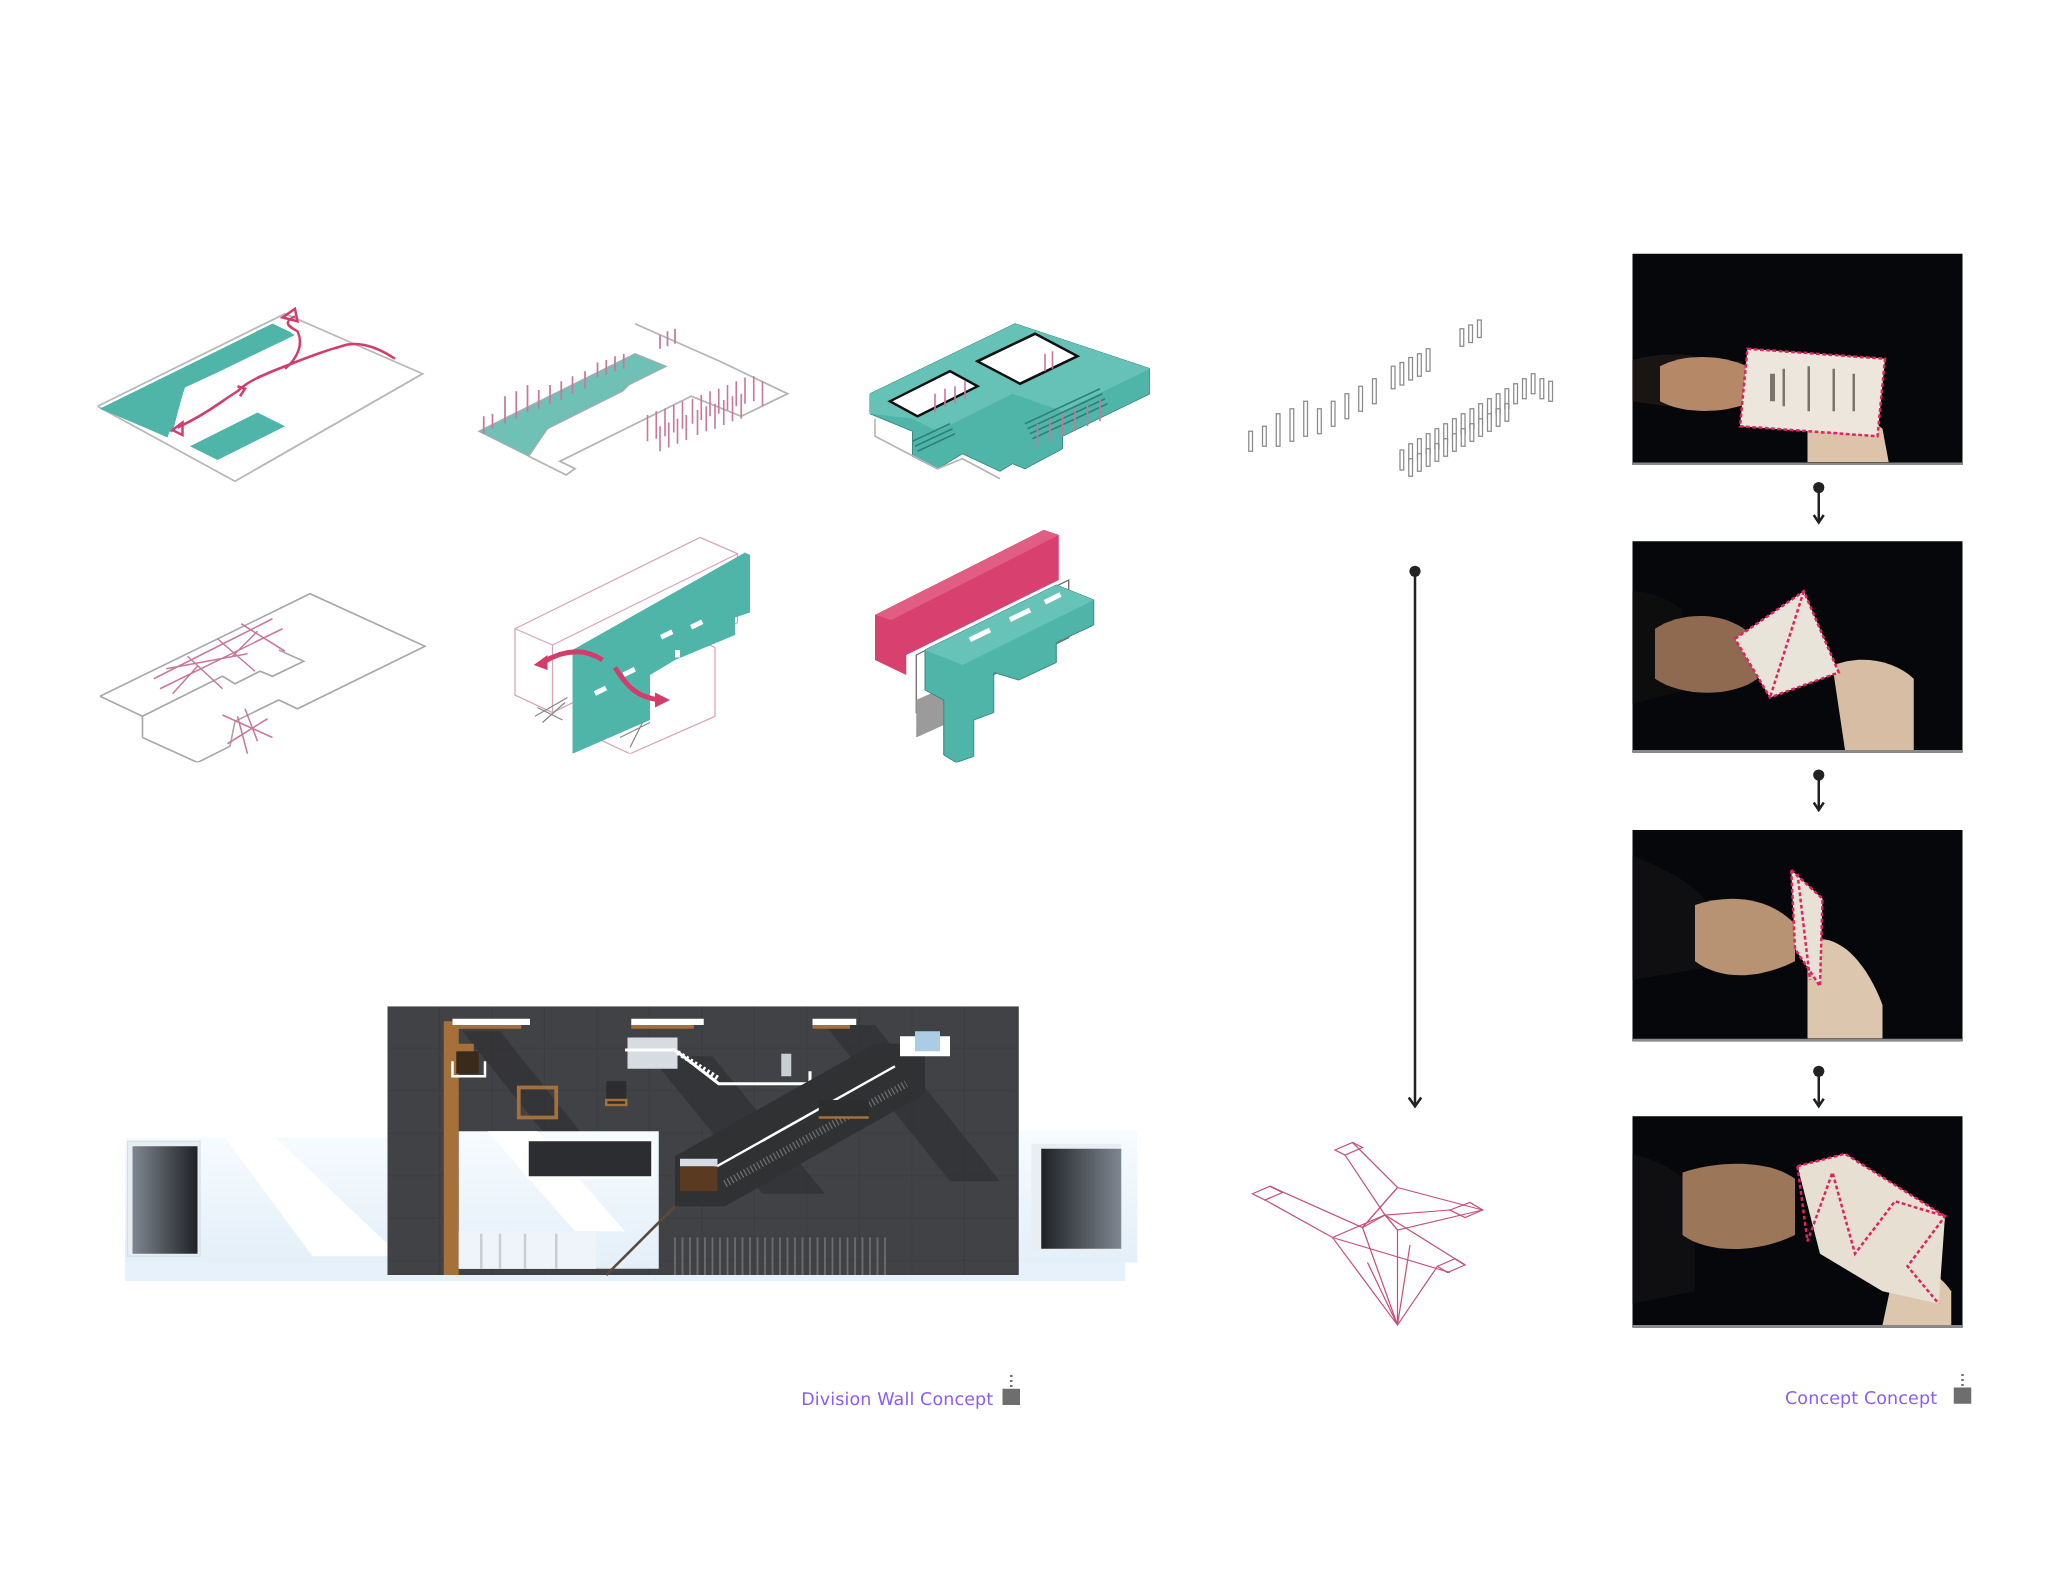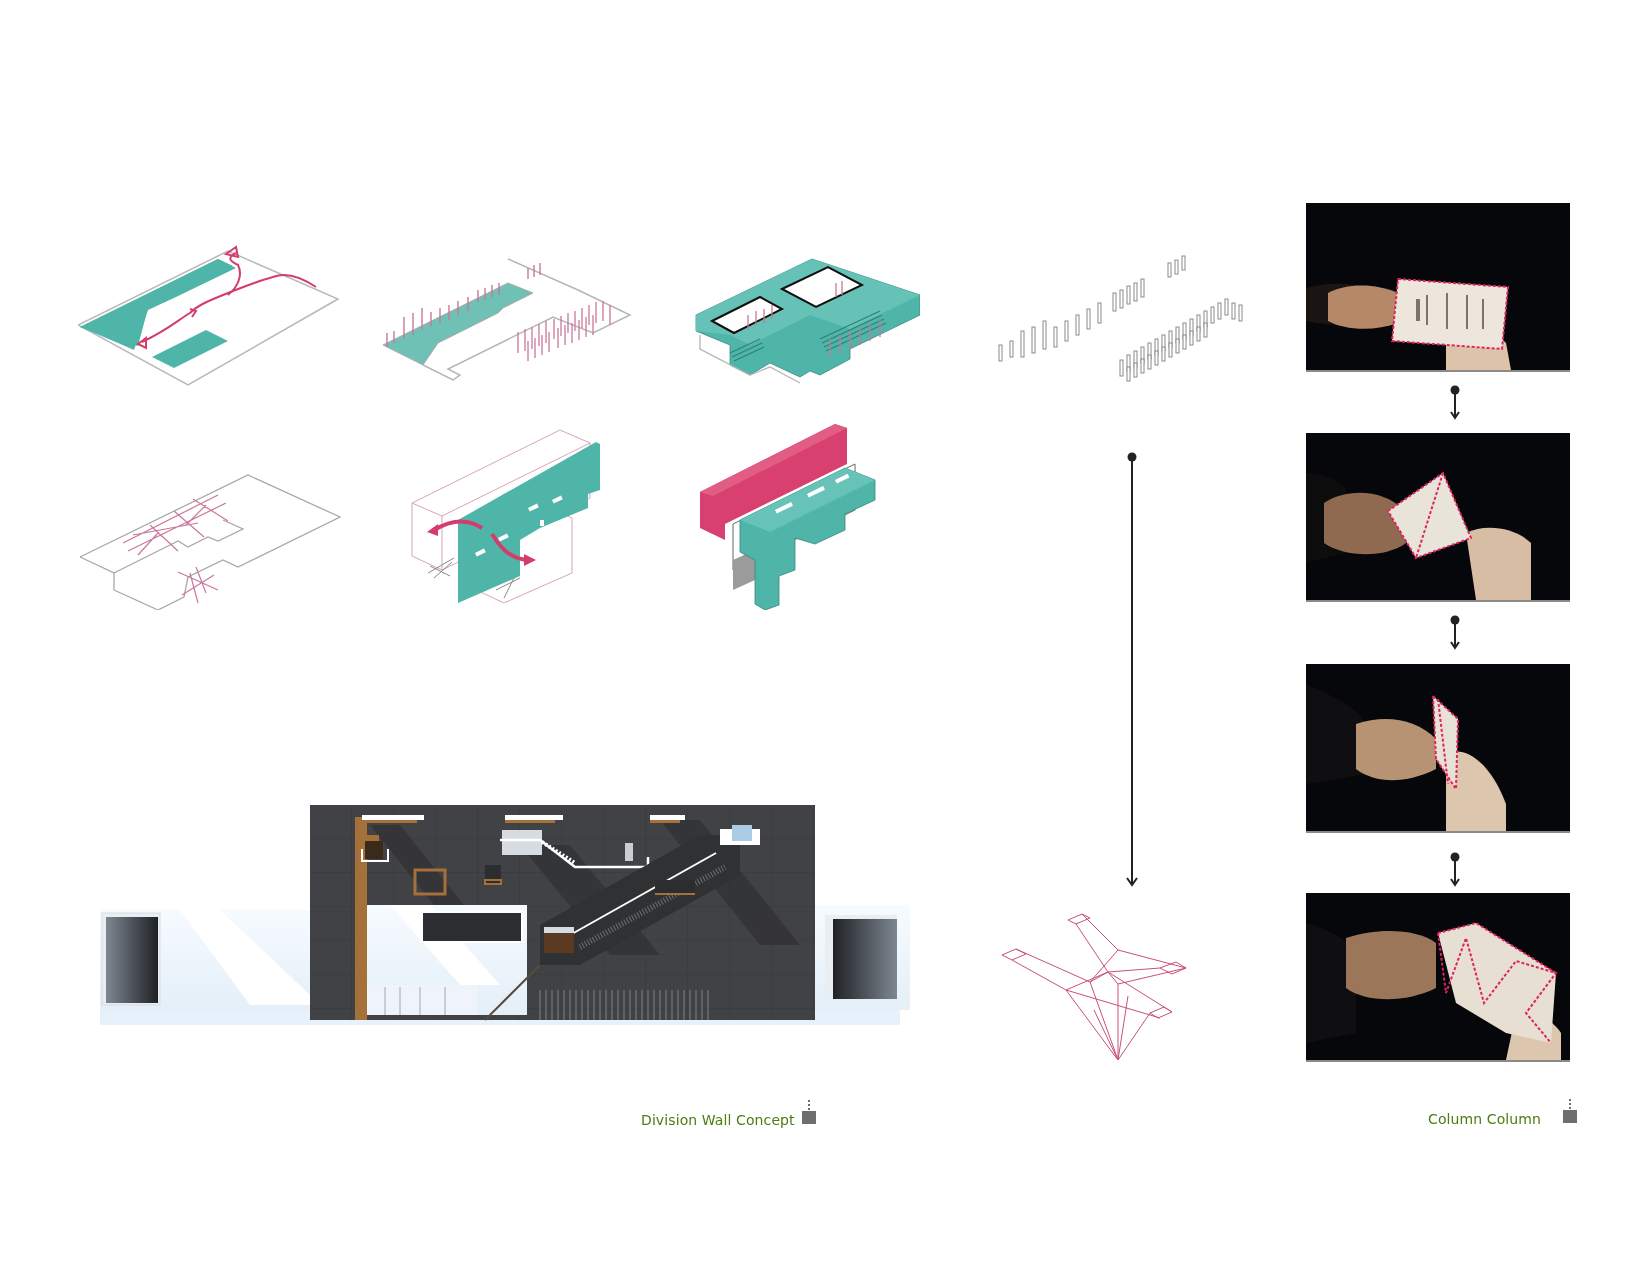--- a/index.html
+++ b/index.html
@@ -1,21 +1,21 @@
 <!DOCTYPE html>
 <html><head>
 <meta charset="utf-8">
 <style>
   html, body { margin:0; padding:0; background:#ffffff; }
   body { width:1650px; height:1275px; position:relative; overflow:hidden; font-family:"Liberation Sans", sans-serif; }
   .abs { position:absolute; }
   .diagram svg { display:block; }
   .photo { position:absolute; background:#05070a; overflow:hidden; border-bottom:2px solid #8a8a8a; }
   .photo svg { position:absolute; left:0; top:0; }
-  .caption { position:absolute; font-size:14px; color:#4d7c0f; letter-spacing:0.1px; font-family:"DejaVu Sans", sans-serif; }
+  .caption { position:absolute; font-size:14px; color:#8b5cf6; letter-spacing:0.1px; font-family:"DejaVu Sans", sans-serif; }
   .caption-mark { position:absolute; width:14px; height:13px; background:#6e6e6e; }
   .caption-dots { position:absolute; width:2px; height:10px; background:repeating-linear-gradient(#6e6e6e 0 2px, transparent 2px 4px); }
 </style>
 </head>
 <body>
 
 <div class="abs diagram" style="left:78px;top:235px;width:265px;height:160px;">
   <svg width="265" height="160" viewBox="0 0 265 160">
     <polygon points="0,90 150,16 260,64 110,150" fill="#fff" stroke="#b8b8b8" stroke-width="1.5"></polygon>
     <polygon points="4,91 142,23 158,31 20,99" fill="none"></polygon>
@@ -432,15 +432,15 @@
   <svg width="264" height="167" viewBox="0 0 264 167">
     <path d="M0,30 C20,35 40,45 50,60 L50,140 L0,150 Z" fill="#0f0e10"></path>
     <path d="M40,45 C70,35 110,35 130,50 L130,95 C100,110 60,110 40,95 Z" fill="#9c7658"></path>
     <path d="M210,120 C225,115 245,125 255,140 L255,167 L200,167 Z" fill="#dcc6ad"></path>
     <polygon points="132,40 170,30 250,80 245,150 200,140 150,110" fill="#e6dfd2"></polygon>
     <polyline points="132,40 140,100 160,45 178,110 210,68 250,80 220,120 245,150" fill="none" stroke="#e0245e" stroke-width="2" stroke-dasharray="3,2"></polyline>
     <polyline points="132,40 170,30 250,80" fill="none" stroke="#e0245e" stroke-width="2" stroke-dasharray="3,2"></polyline>
   </svg>
 </div>
 
-<div class="caption" style="left:1428px;top:1111px;">Column Column</div>
+<div class="caption" style="left:1428px;top:1111px;">Concept Concept</div>
 <div class="caption-dots" style="left:1569px;top:1099px;"></div>
 <div class="caption-mark" style="left:1563px;top:1110px;"></div>
 
 </body></html>

